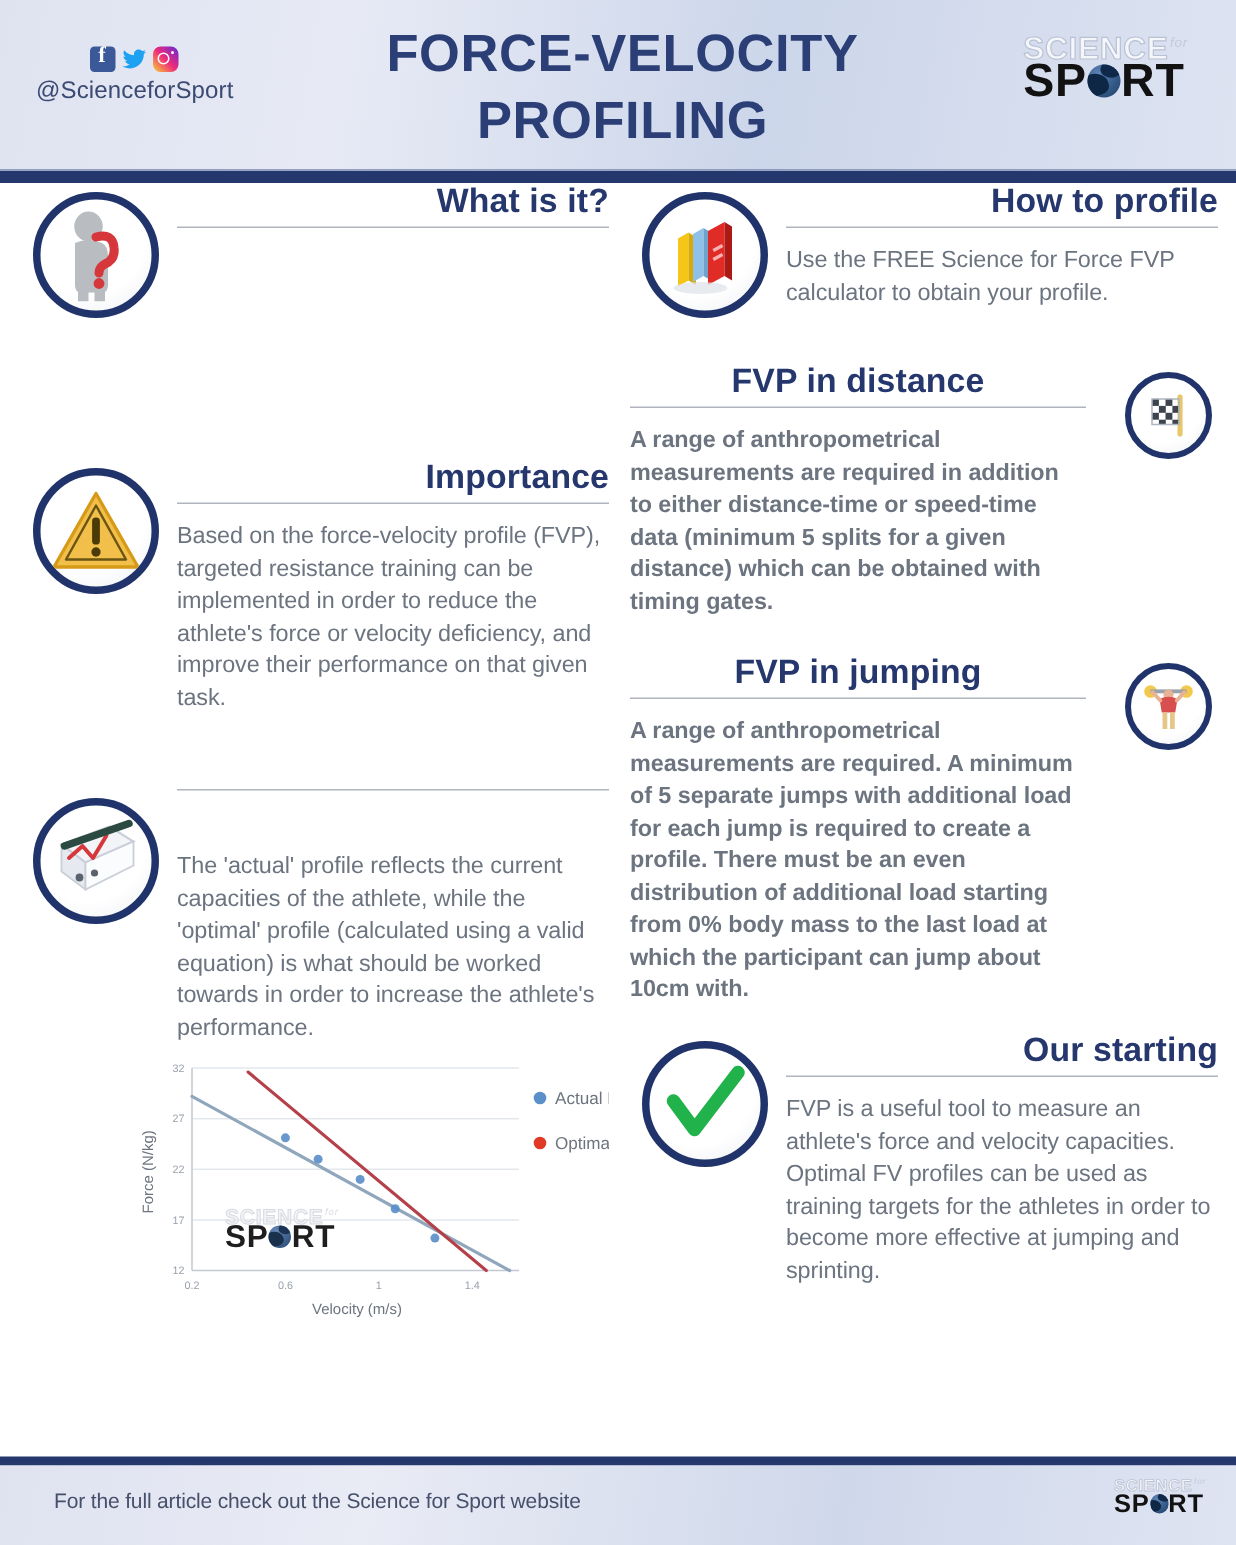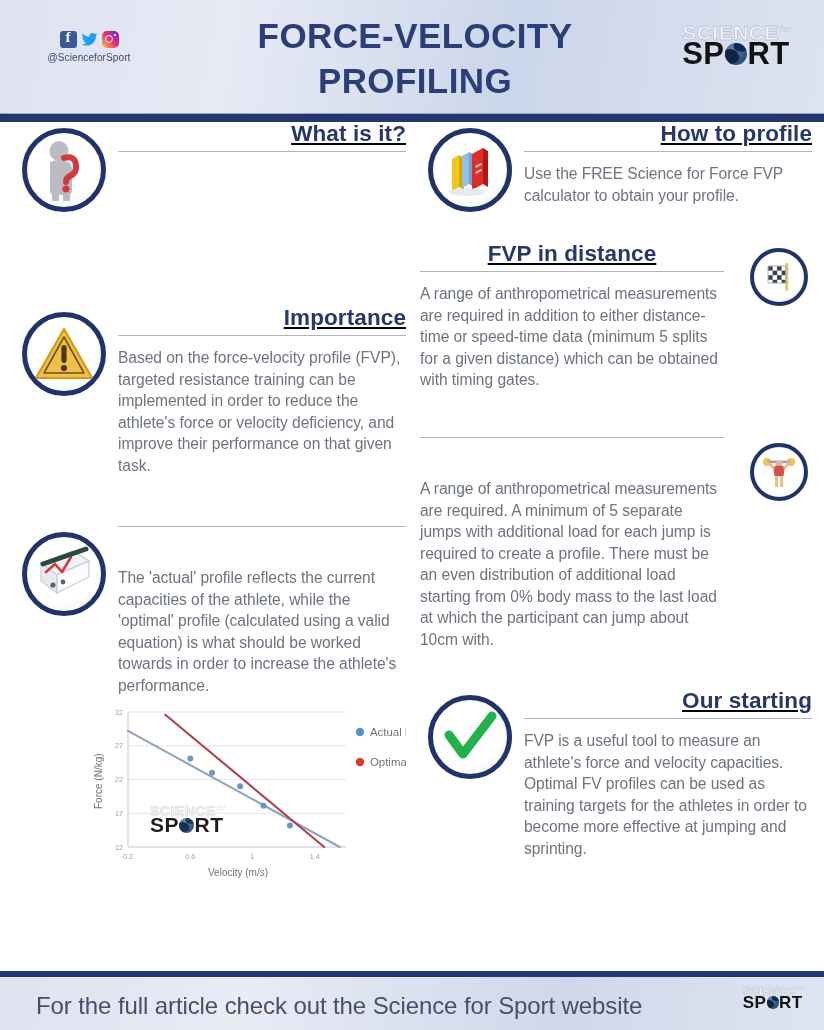--- a/index.html
+++ b/index.html
@@ -84,21 +84,21 @@
   .soc-ig::after {
     content: "";
     position: absolute;
     right: 2.5px; top: 2.5px;
     width: 2px; height: 2px;
     background: #fff;
     border-radius: 50%;
   }
   #social-handle {
     margin-top: 4px;
-    font-size: 10px;
+    font-size: 16px;
     color: #3a4a72;
     letter-spacing: .1px;
   }
   #header-title {
     position: absolute;
     left: 170px; top: 14px;
     width: 490px;
     text-align: center;
     color: #2b3f76;
     font-size: 35px;
@@ -183,21 +183,20 @@
     top: 0;
   }
   #col-left  { left: 14px;  width: 392px; }
   #col-right { left: 420px; width: 392px; }
 
   .section { position: relative; margin-bottom: 4px; }
 
   .sec-head {
     position: relative;
     min-height: 34px;
-    text-decoration: underline;
   }
   .sec-title {
     color: #25376d;
     font-size: 22.5px;
     font-weight: bold;
     letter-spacing: .1px;
     line-height: 1.05;
   }
   .sec-rule {
     height: 1px;
@@ -216,21 +215,21 @@
   .left-sec .sec-head   { margin-left: 104px; text-align: right; }
   .left-sec .sec-body   { margin-left: 104px; text-align: left; }
   .left-sec .badge      { left: 8px; }
 
   
   .right-sec-a .sec-head { margin-left: 104px; text-align: right; }
   .right-sec-a .sec-body { margin-left: 104px; }
   .right-sec-a .badge    { left: 8px; }
 
   .right-sec-b .sec-head { margin-right: 88px; text-align: center; }
-  .right-sec-b .sec-body { margin-right: 88px; }
+  .right-sec-b .sec-body { margin-right: 88px; font-weight: bold; }
   .right-sec-b .badge    { right: 4px; }
 
   .badge {
     position: absolute;
     top: 6px;
     width: 84px; height: 84px;
     border-radius: 50%;
     border: 5px solid #20346b;
     background: radial-gradient(circle at 42% 34%, #ffffff 0%, #ffffff 60%, #eceef3 100%);
     box-sizing: border-box;
@@ -289,21 +288,21 @@
     position: absolute;
     left: 0; top: 977px;
     width: 824px;
     height: 53px;
     background: linear-gradient(100deg, #dfe3f0 0%, #e9ebf5 30%, #cfd8ea 68%, #dfe4f2 100%);
   }
   #footer-text {
     position: absolute;
     left: 36px; top: 15px;
     color: #46506b;
-    font-size: 24px;
+    font-size: 14px;
     letter-spacing: -.1px;
   }
   #footer-logo {
     position: absolute;
     right: 20px; top: 9px;
   }
   #footer-logo .logo-top { font-size: 11px; -webkit-text-stroke: .6px #bcc4d4; }
   #footer-logo .logo-for { font-size: 5.5px; }
   #footer-logo .logo-bot { font-size: 17px; margin-top: -3px; }
 </style>
@@ -498,20 +497,21 @@
             <rect x="8" y="8.6" width="24" height="2.6" fill="#9aa2ad"></rect>
             <circle cx="20" cy="12" r="3.4" fill="#e8b394"></circle>
             <path d="M14 15 q6 -3 12 0 l-1.5 9 l-9 0 z" fill="#d94f4f"></path>
             <rect x="16" y="24" width="3.2" height="11" fill="#e3c88a"></rect>
             <rect x="21" y="24" width="3.2" height="11" fill="#e3c88a"></rect>
             <path d="M14.5 16 L9.5 10.5" stroke="#e8b394" stroke-width="2.6" stroke-linecap="round"></path>
             <path d="M25.5 16 L30.5 10.5" stroke="#e8b394" stroke-width="2.6" stroke-linecap="round"></path>
           </svg>
         </div>
         <div class="sec-head">
+          <div class="sec-title">FVP in jumping</div>
           <div class="sec-rule"></div>
         </div>
         <div class="sec-body">A range of anthropometrical measurements are required. A minimum of 5 separate jumps with additional load for each jump is required to create a profile. There must be an even distribution of additional load starting from 0% body mass to the last load at which the participant can jump about 10cm with.</div>
       </div>
 
       <div class="section right-sec-a">
         <div class="badge">
           <svg width="56" height="52" viewBox="0 0 56 52" aria-hidden="true">
             <path d="M7 24 L21 43 L50 5" stroke="#22b24c" stroke-width="9" fill="none" stroke-linecap="round" stroke-linejoin="round"></path>
           </svg>

